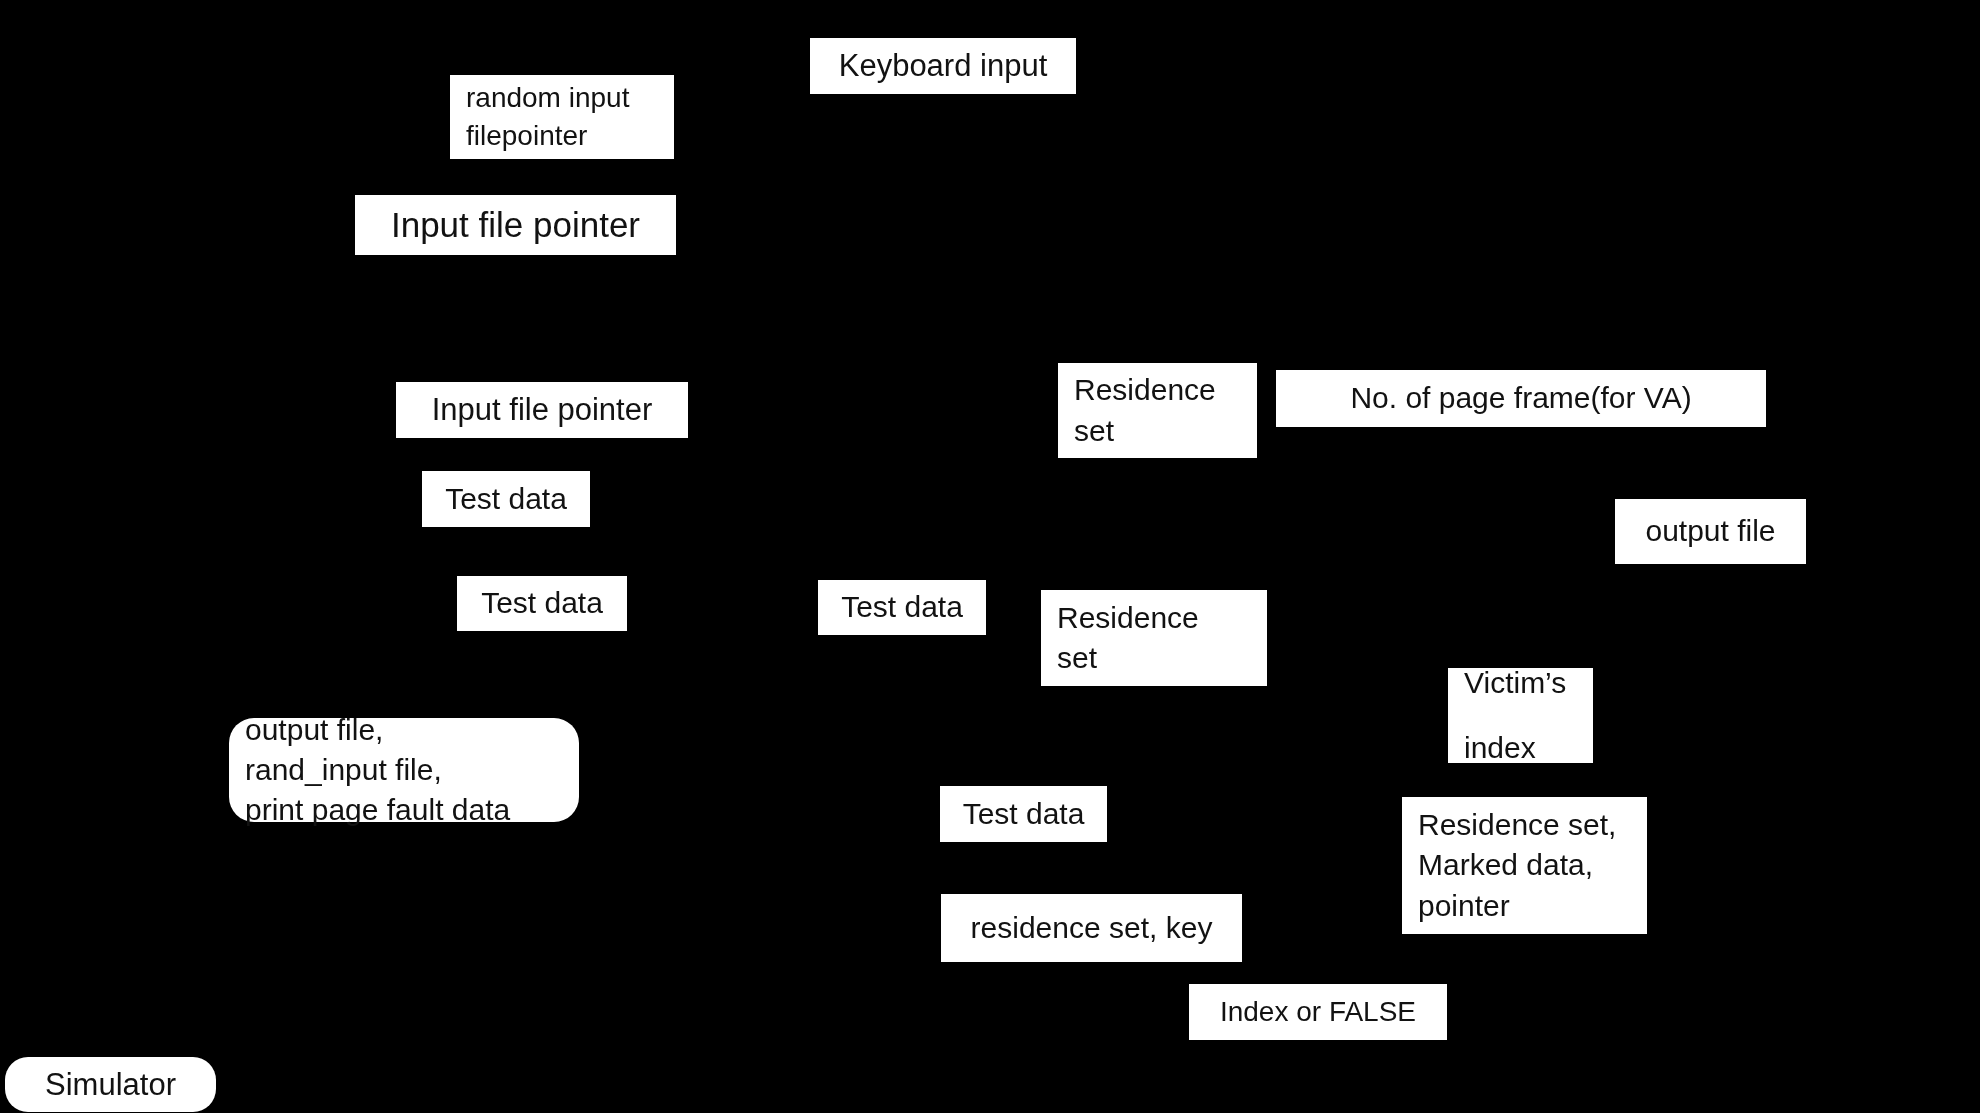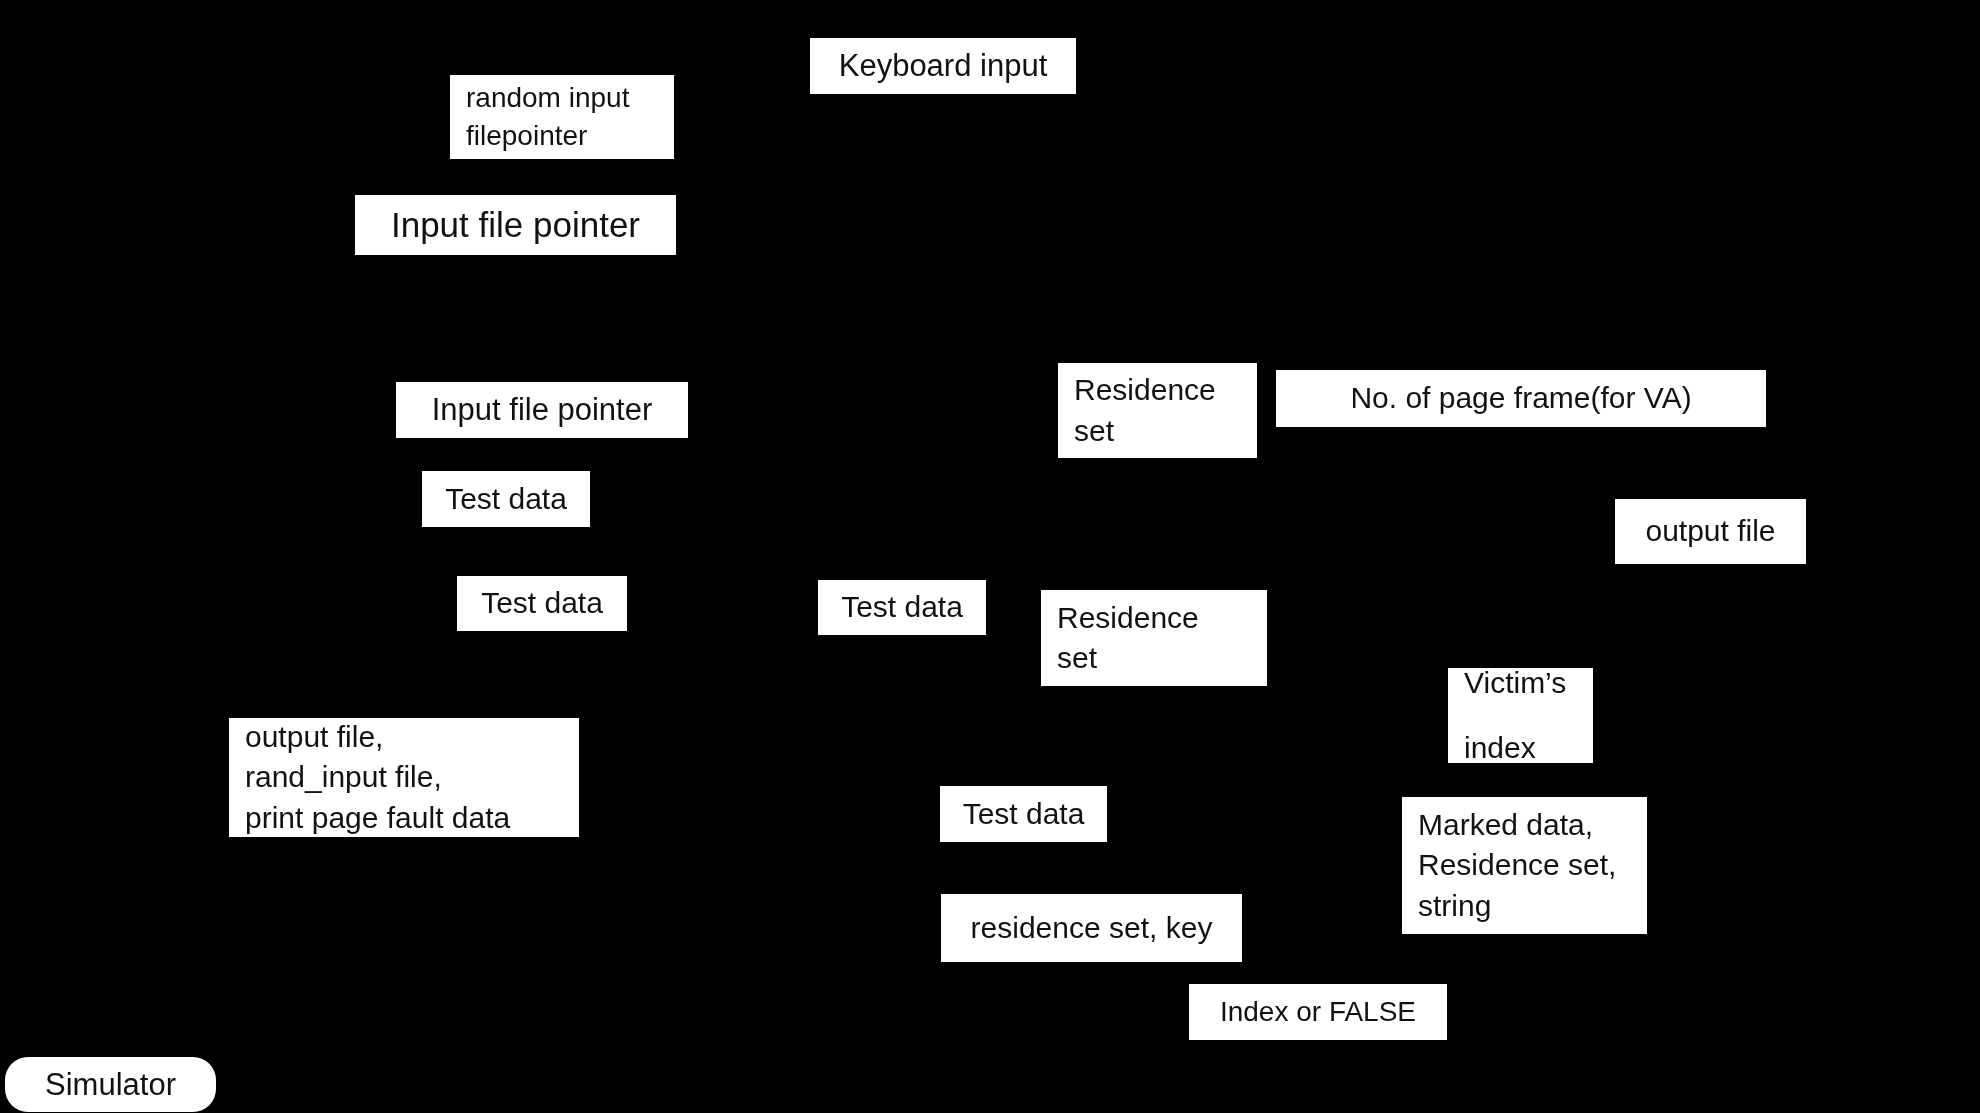--- a/index.html
+++ b/index.html
@@ -71,32 +71,32 @@
       <div class="label-line">Test data</div>
     </div>
     <div class="label-box" style="left: 1041px; top: 578px; width: 226px; height: 96px; font-size: 30px; text-align: left; padding-left: 16px; padding-right: 8px;">
       <div class="label-line">Residence</div>
       <div class="label-line">set</div>
     </div>
     <div class="label-box" style="left: 1448px; top: 656px; width: 145px; height: 95px; font-size: 30px; text-align: left; padding-left: 16px; padding-right: 8px; gap: 24px;">
       <div class="label-line">Victim’s</div>
       <div class="label-line">index</div>
     </div>
-    <div class="label-box" style="left: 229px; top: 706px; width: 350px; height: 119px; font-size: 30px; text-align: left; padding-left: 16px; padding-right: 8px;">
+    <div class="label-box" style="left: 229px; top: 706px; width: 350px; height: 104px; font-size: 30px; text-align: left; padding-left: 16px; padding-right: 8px; border-radius: 25px;">
       <div class="label-line">output file,</div>
       <div class="label-line">rand_input file,</div>
       <div class="label-line">print page fault data</div>
     </div>
     <div class="label-box" style="left: 940px; top: 774px; width: 167px; height: 56px; font-size: 30px; text-align: center;">
       <div class="label-line">Test data</div>
     </div>
     <div class="label-box" style="left: 1402px; top: 785px; width: 245px; height: 137px; font-size: 30px; text-align: left; padding-left: 16px; padding-right: 8px;">
+      <div class="label-line">Residence set,</div>
       <div class="label-line">Marked data,</div>
-      <div class="label-line">Residence set,</div>
-      <div class="label-line">string</div>
+      <div class="label-line">pointer</div>
     </div>
     <div class="label-box" style="left: 941px; top: 882px; width: 301px; height: 68px; font-size: 30px; text-align: center;">
       <div class="label-line">residence set, key</div>
     </div>
     <div class="label-box" style="left: 1189px; top: 972px; width: 258px; height: 56px; font-size: 28px; text-align: center;">
       <div class="label-line">Index or FALSE</div>
     </div>
     <div class="label-box" style="left: 5px; top: 1045px; width: 211px; height: 55px; font-size: 31px; text-align: center; border-radius: 23px;">
       <div class="label-line">Simulator</div>
     </div>

